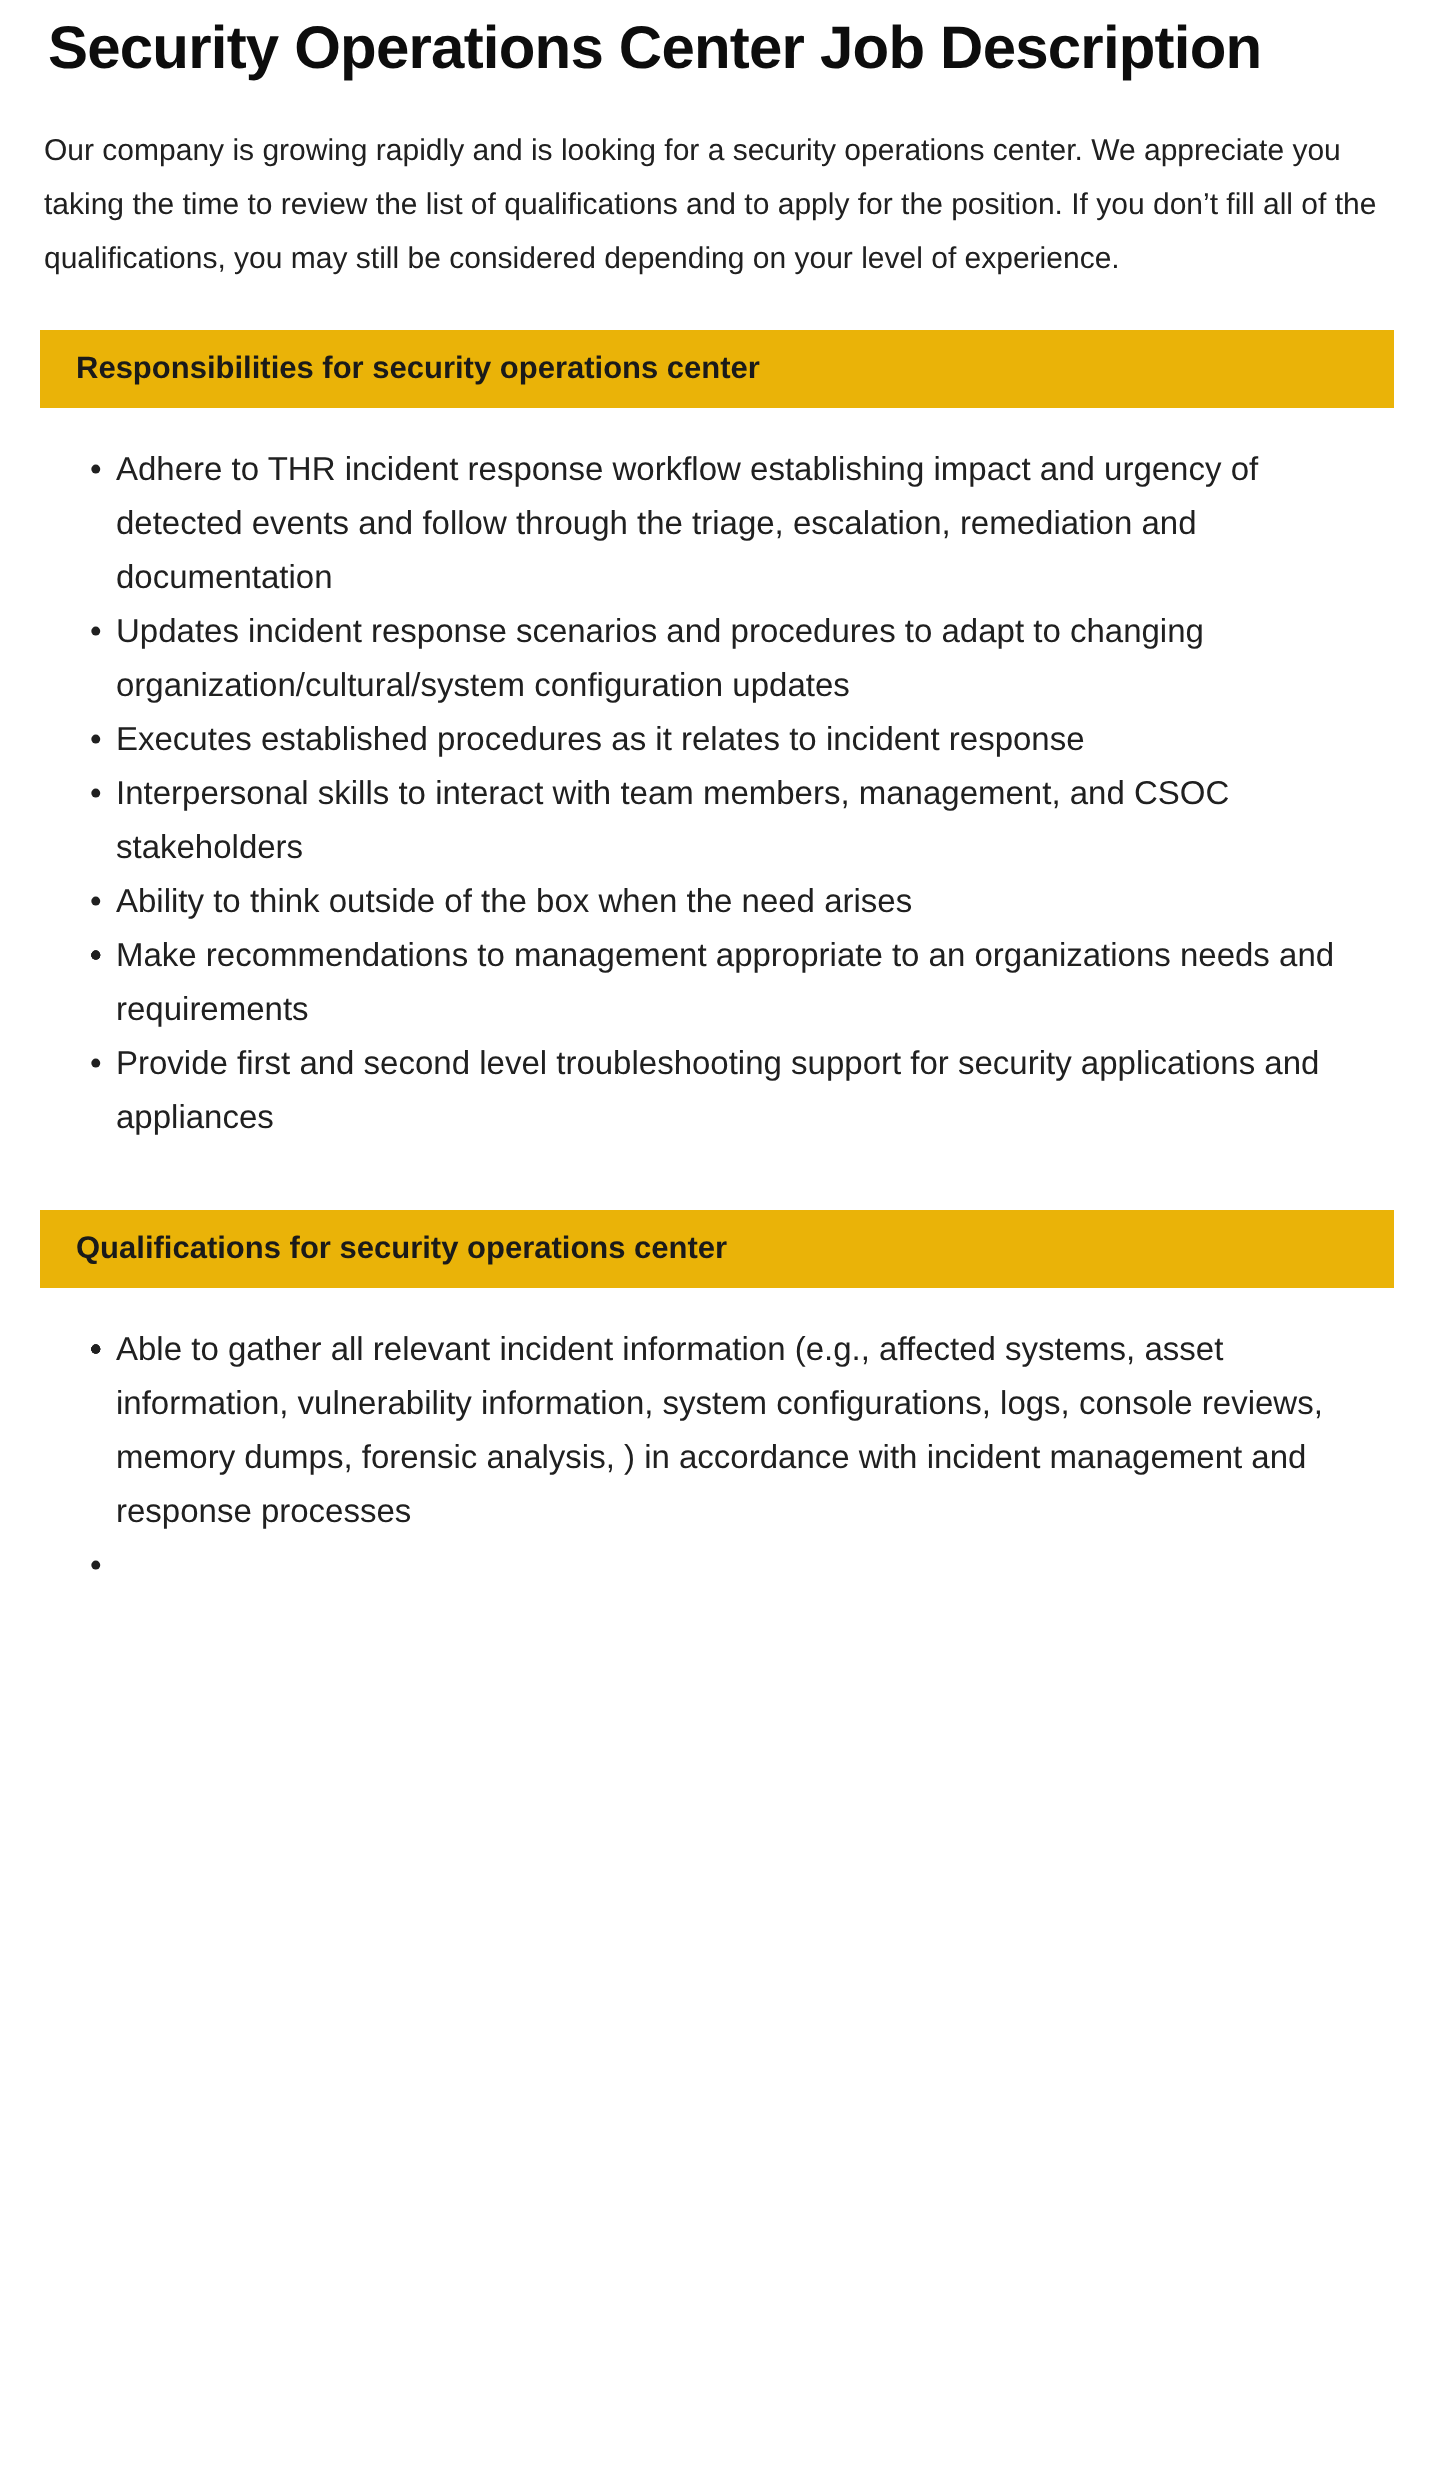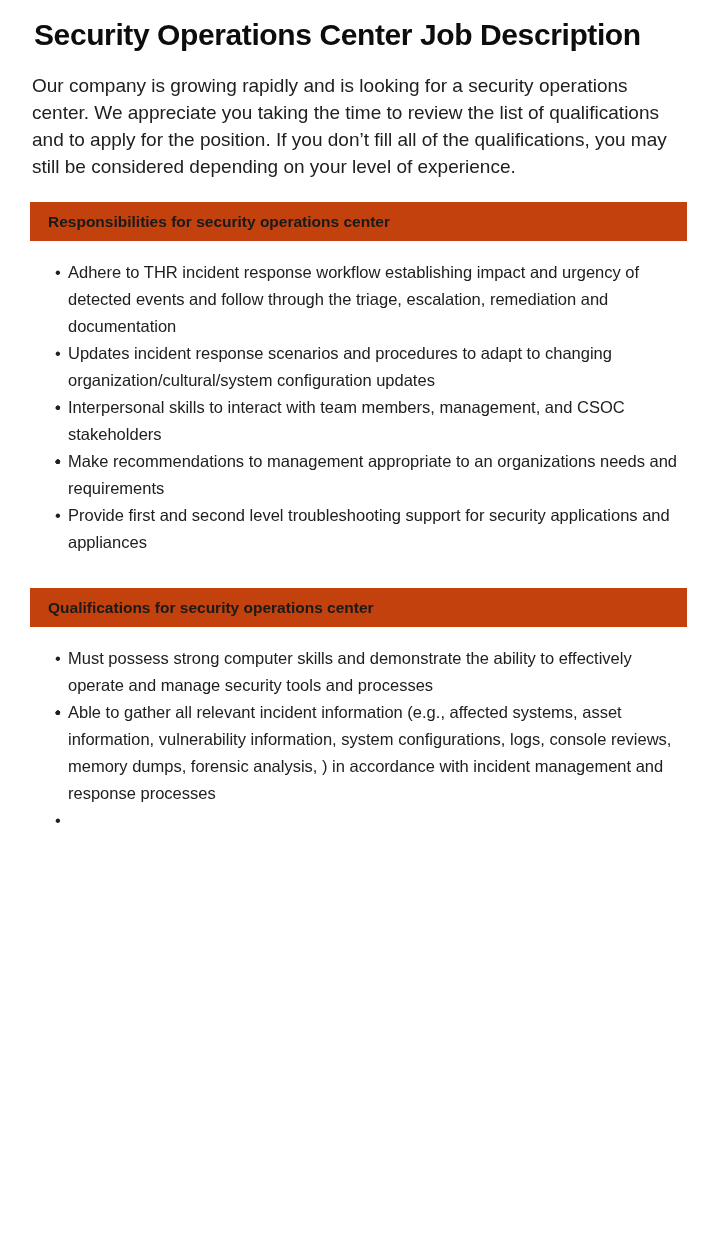--- a/index.html
+++ b/index.html
@@ -11,50 +11,50 @@
     width: 720px;
     min-height: 1241px;
     font-family: "Liberation Sans", sans-serif;
     color: #1a1a1a;
     -webkit-font-smoothing: antialiased;
   }
 
   .page {
     width: 720px;
     box-sizing: border-box;
-    padding: 10px;
+    padding: 0;
   }
 
   
   .doc-title {
     margin: 0;
     padding: 4px 24px 0 24px;
     font-size: 30px;
     line-height: 42px;
     font-weight: 700;
     letter-spacing: -0.4px;
     color: #0d0d0d;
   }
 
   
   .intro {
     margin: 16px 0 0 0;
     padding: 0 26px 0 22px;
-    font-size: 19px;
+    font-size: 15px;
     line-height: 27px;
     color: #202020;
   }
 
   
   .section {
     margin-top: 22px;
   }
   .section-header {
     margin: 0 23px 0 20px;
-    background: #c2410c;
+    background: #eab308;
     height: 39px;
     display: flex;
     align-items: center;
     padding: 0 18px;
     box-sizing: border-box;
   }
   .section-header-text {
     font-size: 15.5px;
     font-weight: 700;
     line-height: 20px;
@@ -100,39 +100,39 @@
   <p class="intro">Our company is growing rapidly and is looking for a security operations center. We appreciate you taking the time to review the list of qualifications and to apply for the position. If you don’t fill all of the qualifications, you may still be considered depending on your level of experience.</p>
 
   <div class="section">
     <div class="section-header">
       <span class="section-header-text">Responsibilities for security operations center</span>
     </div>
     <div class="section-body">
       <ul class="bullets" id="list-0">
           <li><span class="bullet-dot">•</span><span>Adhere to THR incident response workflow establishing impact and urgency of detected events and follow through the triage, escalation, remediation and documentation</span></li>
           <li><span class="bullet-dot">•</span><span>Updates incident response scenarios and procedures to adapt to changing organization/cultural/system configuration updates</span></li>
-          <li><span class="bullet-dot">•</span></li>
+          <li><span class="bullet-dot">•</span><span>Executes established procedures as it relates to incident response</span></li>
           <li><span class="bullet-dot">•</span><span>Interpersonal skills to interact with team members, management, and CSOC stakeholders</span></li>
-          <li><span class="bullet-dot">•</span></li>
+          <li><span class="bullet-dot">•</span><span>Ability to think outside of the box when the need arises</span></li>
           <li><span class="bullet-dot">•</span></li>
           <li><span class="bullet-dot">•</span></li>
           <li><span class="bullet-dot">•</span></li>
           <li><span class="bullet-dot">•</span><span>Make recommendations to management appropriate to an organizations needs and requirements</span></li>
           <li><span class="bullet-dot">•</span><span>Provide first and second level troubleshooting support for security applications and appliances</span></li>
         </ul>
     </div>
   </div>
 
   <div class="section">
     <div class="section-header">
       <span class="section-header-text">Qualifications for security operations center</span>
     </div>
     <div class="section-body">
       <ul class="bullets" id="list-1">
-          <li><span class="bullet-dot">•</span><span>Must possess strong computer skills and demonstrate the ability to effectively operate and manage security tools and processes</span></li>
+          <li><span class="bullet-dot">•</span></li>
           <li><span class="bullet-dot">•</span></li>
           <li><span class="bullet-dot">•</span></li>
           <li><span class="bullet-dot">•</span></li>
           <li><span class="bullet-dot">•</span><span>Able to gather all relevant incident information (e.g., affected systems, asset information, vulnerability information, system configurations, logs, console reviews, memory dumps, forensic analysis, ) in accordance with incident management and response processes</span></li>
           <li><span class="bullet-dot">•</span></li>
         </ul>
     </div>
   </div>
 
 </div>

